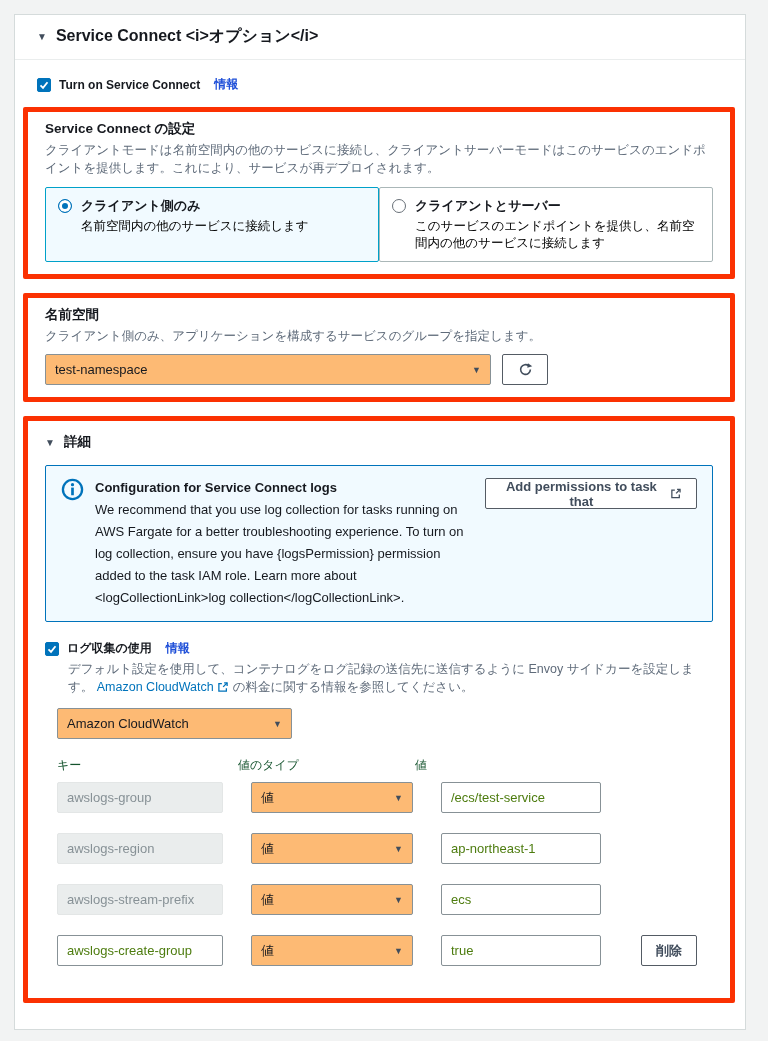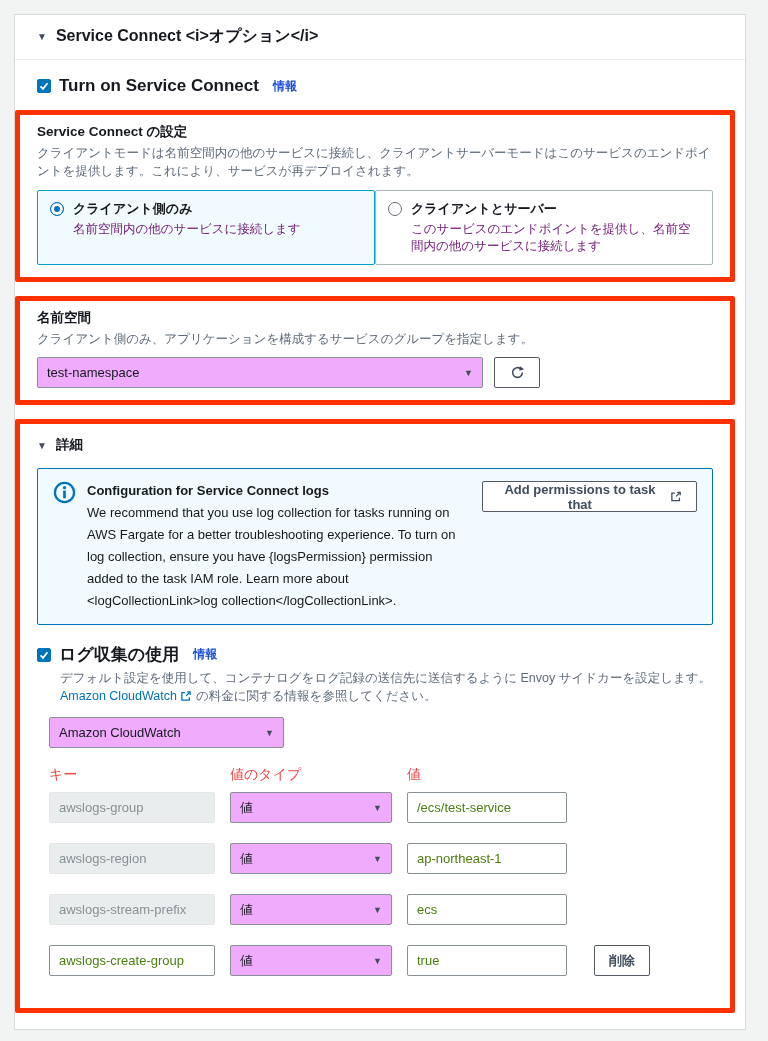--- a/index.html
+++ b/index.html
@@ -18,47 +18,47 @@
   .hdr-title { font-size: 16px; font-weight: 700; display: flex; align-items: center; gap: 9px; }
   .tri { font-size: 10px; color: #414d5c; }
   .hdr-desc { margin-top: 5px; font-size: 12.5px; line-height: 18px; color: #5f6b7a; max-width: 700px; }
   
   .sect { padding: 16px 22px 0 22px; }
   .cb-row { display: flex; align-items: center; gap: 8px; }
   .cbx {
     width: 14px; height: 14px; background: #0073bb; border: 1px solid #0073bb;
     border-radius: 2px; display: inline-flex; align-items: center; justify-content: center; flex: 0 0 auto;
   }
-  .cb-label { font-size: 17px; font-weight: 700; }
+  .cb-label { font-size: 12px; font-weight: 700; }
   .info-link { font-size: 12px; font-weight: 700; color: #1d4ed8; margin-left: 6px; cursor: pointer; }
   .cb-desc { margin: 3px 0 0 23px; font-size: 12.5px; color: #5f6b7a; line-height: 17px; }
   
   .redbox {
     border: 5px solid #fb3102; border-radius: 2px;
-    margin: 14px 10px 0 0; padding: 8px 17px 12px 17px;
+    margin: 14px 10px 0 8px; padding: 8px 17px 12px 17px;
   }
   .sec-h { font-size: 13.5px; font-weight: 700; }
   .sec-d { margin-top: 3px; font-size: 12.5px; color: #5f6b7a; line-height: 18px; }
   
   .tiles { display: flex; margin-top: 10px; }
   .tile {
     flex: 1; border: 1px solid #aab7b8; border-radius: 2px; background: #fff;
     padding: 9px 12px; min-height: 68px; display: flex; gap: 9px; cursor: pointer;
   }
   .tile.sel { border-color: #00a1c9; background: #f1faff; }
   .radio {
     width: 14px; height: 14px; border: 1px solid #687078; border-radius: 50%;
     background: #fff; margin-top: 2px; flex: 0 0 auto;
   }
   .tile.sel .radio { border: 1px solid #0073bb; background: #0073bb; box-shadow: inset 0 0 0 3px #fff; }
   .tile-t { font-size: 13px; font-weight: 700; }
-  .tile-d { margin-top: 3px; font-size: 12.5px; color: #701a75; line-height: 17px; }
+  .tile-d { margin-top: 3px; font-size: 12.5px; color: #000000; line-height: 17px; }
   
   .select {
-    height: 31px; border: 1px solid #879196; border-radius: 2px; background: #f0abfc;
+    height: 31px; border: 1px solid #879196; border-radius: 2px; background: #fdba74;
     display: flex; align-items: center; font-size: 13px; padding: 0 9px; cursor: pointer;
   }
   .select .caret { margin-left: auto; font-size: 9px; color: #414d5c; }
   .txt {
     height: 31px; border: 1px solid #879196; border-radius: 2px; background: #fff;
     font-size: 13px; padding: 0 9px; color: #4d7c0f;
     font-family: "Liberation Sans", "DejaVu Sans", sans-serif;
   }
   .txt:disabled { background: #eaeded; border-color: #e3e6e6; color: #879196; }
   .btn {
@@ -79,23 +79,23 @@
   .alert-text { width: 412px; }
   .alert-title { font-size: 13px; font-weight: 700; line-height: 19px; }
   .alert-body { font-size: 13px; line-height: 22px; margin-top: 2px; }
   .alert-btn { margin-left: auto; align-self: flex-start; }
   .log-sect { margin-top: 18px; }
   .log-desc { margin: 3px 0 0 23px; font-size: 12.5px; color: #5f6b7a; line-height: 18px; max-width: 676px; }
   .a-link { color: #0073bb; cursor: pointer; }
   .cw-select { width: 235px; margin: 12px 0 0 12px; }
   
   .kv { margin: 18px 0 0 12px; }
-  .kv-heads { display: flex; gap: 15px; font-size: 14px; color: #ef4444; margin-bottom: 8px; }
+  .kv-heads { display: flex; gap: 15px; font-size: 12px; color: #14532d; margin-bottom: 8px; }
   .kv-heads .h1 { width: 166px; } .kv-heads .h2 { width: 162px; } .kv-heads .h3 { width: 160px; }
-  .kv-row { display: flex; gap: 15px; margin-bottom: 20px; align-items: center; }
+  .kv-row { display: flex; gap: 28px; margin-bottom: 20px; align-items: center; }
   .kv-row .key { width: 166px; }
   .kv-row .type { width: 162px; }
   .kv-row .val { width: 160px; }
   .del-btn { margin-left: 12px; }
   .ext-ic { display: inline-block; vertical-align: -2px; }
 </style>
 </head>
 <body>
 
 <div class="card">

